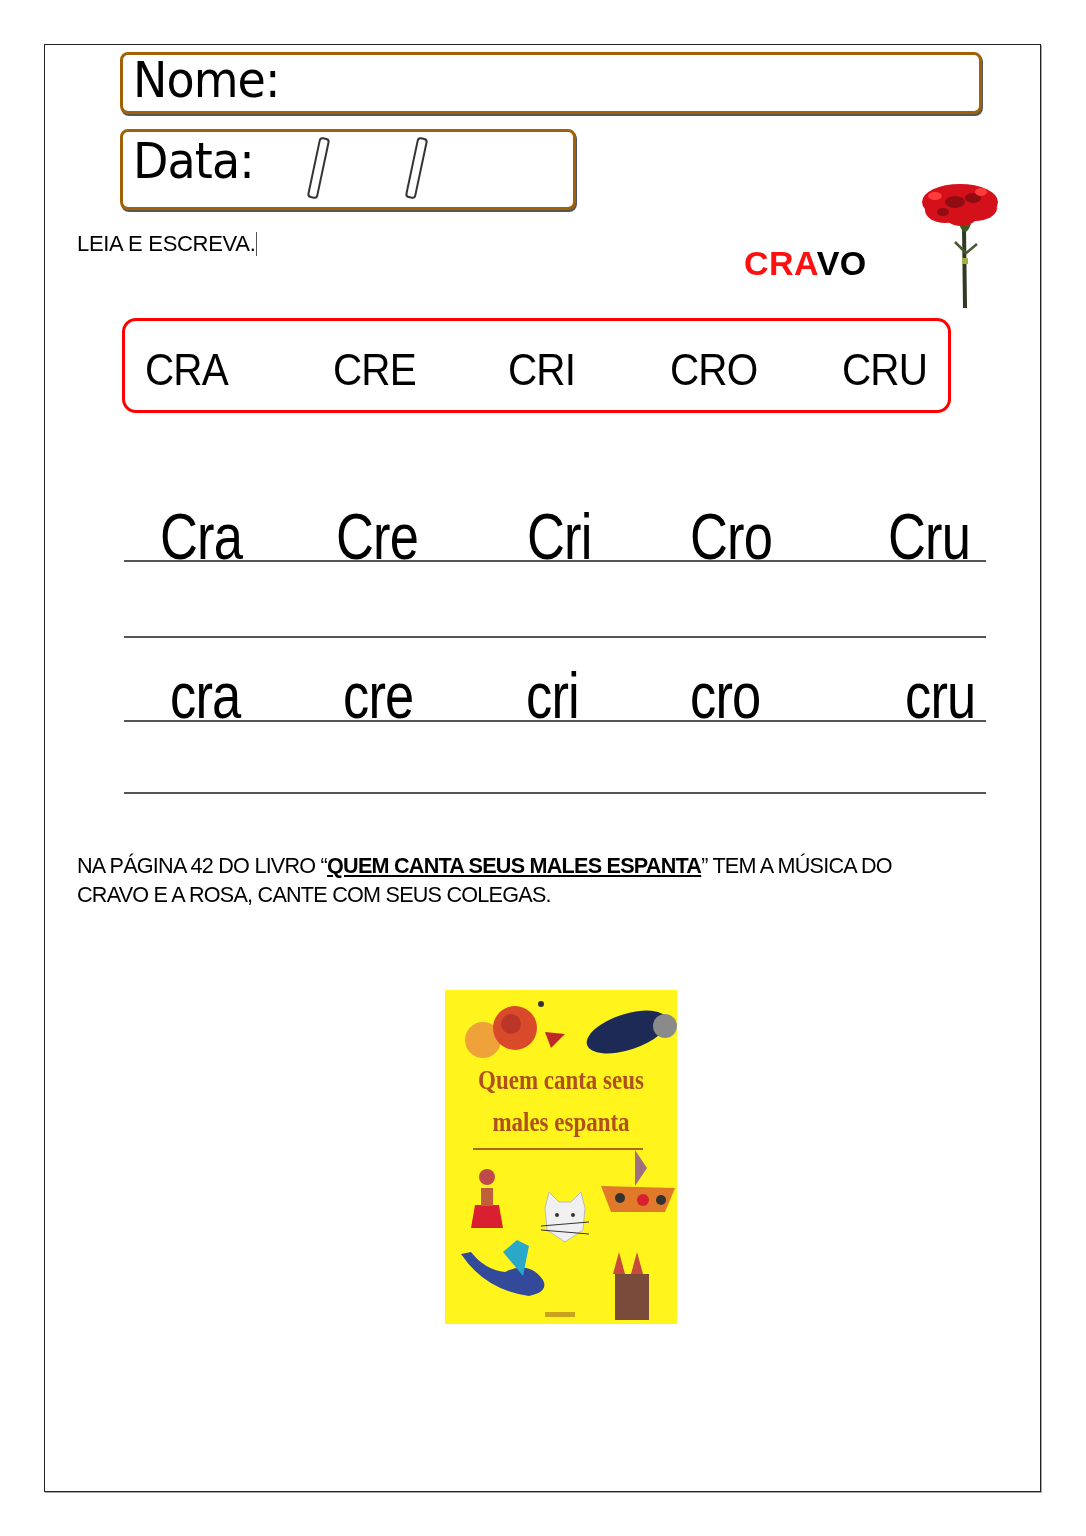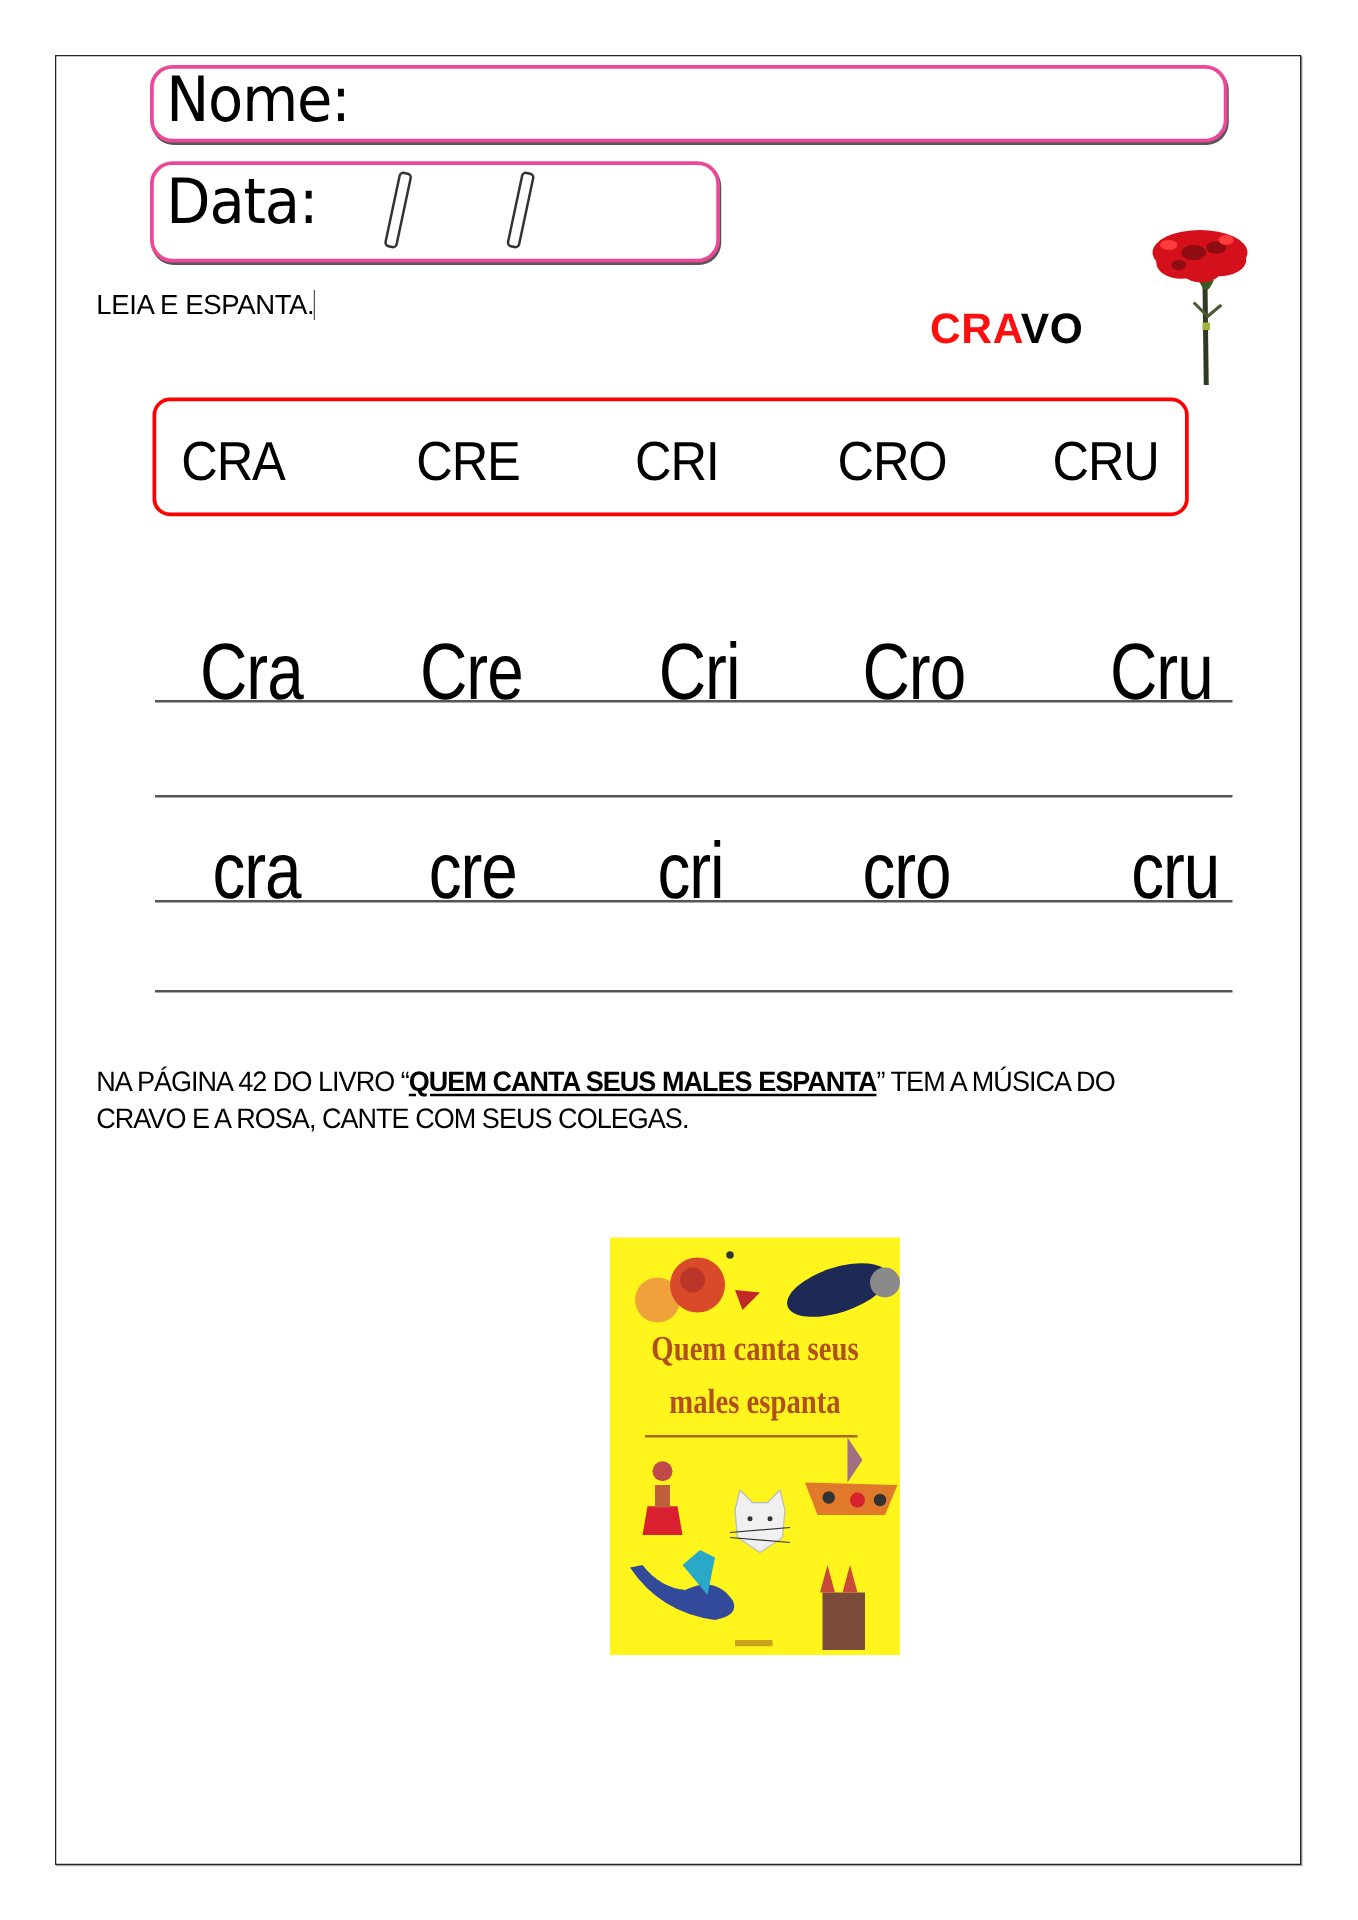--- a/index.html
+++ b/index.html
@@ -1,21 +1,21 @@
 <!DOCTYPE html>
 <html><head>
   <meta charset="utf-8">
   <style>
     html, body { margin: 0; padding: 0; background: #ffffff; }
     body { width: 1086px; height: 1536px; position: relative; overflow: hidden;
            font-family: "Liberation Sans", sans-serif; color: #000; }
     .page-frame { position: absolute; left: 44px; top: 44px; width: 997px; height: 1448px;
                   border: 1.5px solid #222; box-shadow: 1px 1px 0 #aaa; box-sizing: border-box; }
 
-    .field-box { position: absolute; border: 3px solid #ec4899; border-radius: 18px; box-sizing: border-box;
+    .field-box { position: absolute; border: 3px solid #a16207; border-radius: 8px; box-sizing: border-box;
                  box-shadow: 1px 2px 0 #555; background: #fff; }
     .field-label { position: absolute; left: 10px; top: -4px; font-family: "DejaVu Sans", sans-serif;
                    font-size: 50px; letter-spacing: -1px; transform: scaleX(0.92); transform-origin: left top; }
     #name-box { left: 120px; top: 52px; width: 862px; height: 62px; }
     #date-box { left: 120px; top: 129px; width: 456px; height: 81px; }
     #date-box .field-label { top: 0px; }
     .slash { position: absolute; width: 7px; height: 58px; border: 2px solid #333; border-radius: 4px;
              transform: rotate(12deg); top: 5px; background: #fff; }
 
     .instruction { position: absolute; left: 77px; top: 231px; font-size: 22px; letter-spacing: -0.3px; }
@@ -31,41 +31,41 @@
     .syl { position: absolute; top: 24px; font-size: 44px; transform: scaleX(0.92); transform-origin: left top; letter-spacing: -1px; }
 
     .writing-line { position: absolute; left: 124px; width: 862px; height: 2px; background: #555; }
     .big-syl { position: absolute; font-size: 64px; transform: scaleX(0.82); transform-origin: left top; letter-spacing: -1px; }
 
     .paragraph { position: absolute; left: 77px; top: 851px; width: 920px; font-size: 22.5px; line-height: 29px;
                  letter-spacing: -0.8px; transform: scaleX(0.96); transform-origin: left top; }
     .book-title { font-weight: bold; text-decoration: underline; }
 
     .book-cover { position: absolute; left: 445px; top: 990px; width: 232px; height: 334px; background: #fff51c;
-                  overflow: hidden; margin-left: 43px; }
+                  overflow: hidden; }
     .cover-title { position: absolute; left: 0; width: 100%; text-align: center; font-family: "Liberation Serif", serif;
                    font-weight: bold; color: #b0501e; font-size: 28px; transform: scaleX(0.82); }
   </style>
 </head>
 <body>
 
 <div class="page-frame"></div>
 
 <div class="field-box" id="name-box">
   <span class="field-label">Nome:</span>
 </div>
 
 <div class="field-box" id="date-box">
   <span class="field-label">Data:</span>
   <span class="slash" style="left:190px;"></span>
   <span class="slash" style="left:288px;"></span>
 </div>
 
 <div class="instruction">
-  <span>LEIA E ESPANTA.</span><span class="cursor"></span>
+  <span>LEIA E ESCREVA.</span><span class="cursor"></span>
 </div>
 
 <div class="cravo-word">
   <span class="cravo-red">CRA</span><span>VO</span>
 </div>
 
 <svg class="flower" viewBox="0 0 85 130">
   <path d="M49 48 L50 128" stroke="#2f3a22" stroke-width="4" fill="none"></path>
   <path d="M50 72 L40 62 M50 74 L62 64" stroke="#4a5a30" stroke-width="2.5" fill="none"></path>
   <path d="M44 44 Q50 60 56 44 Z" fill="#3d5a22"></path>

